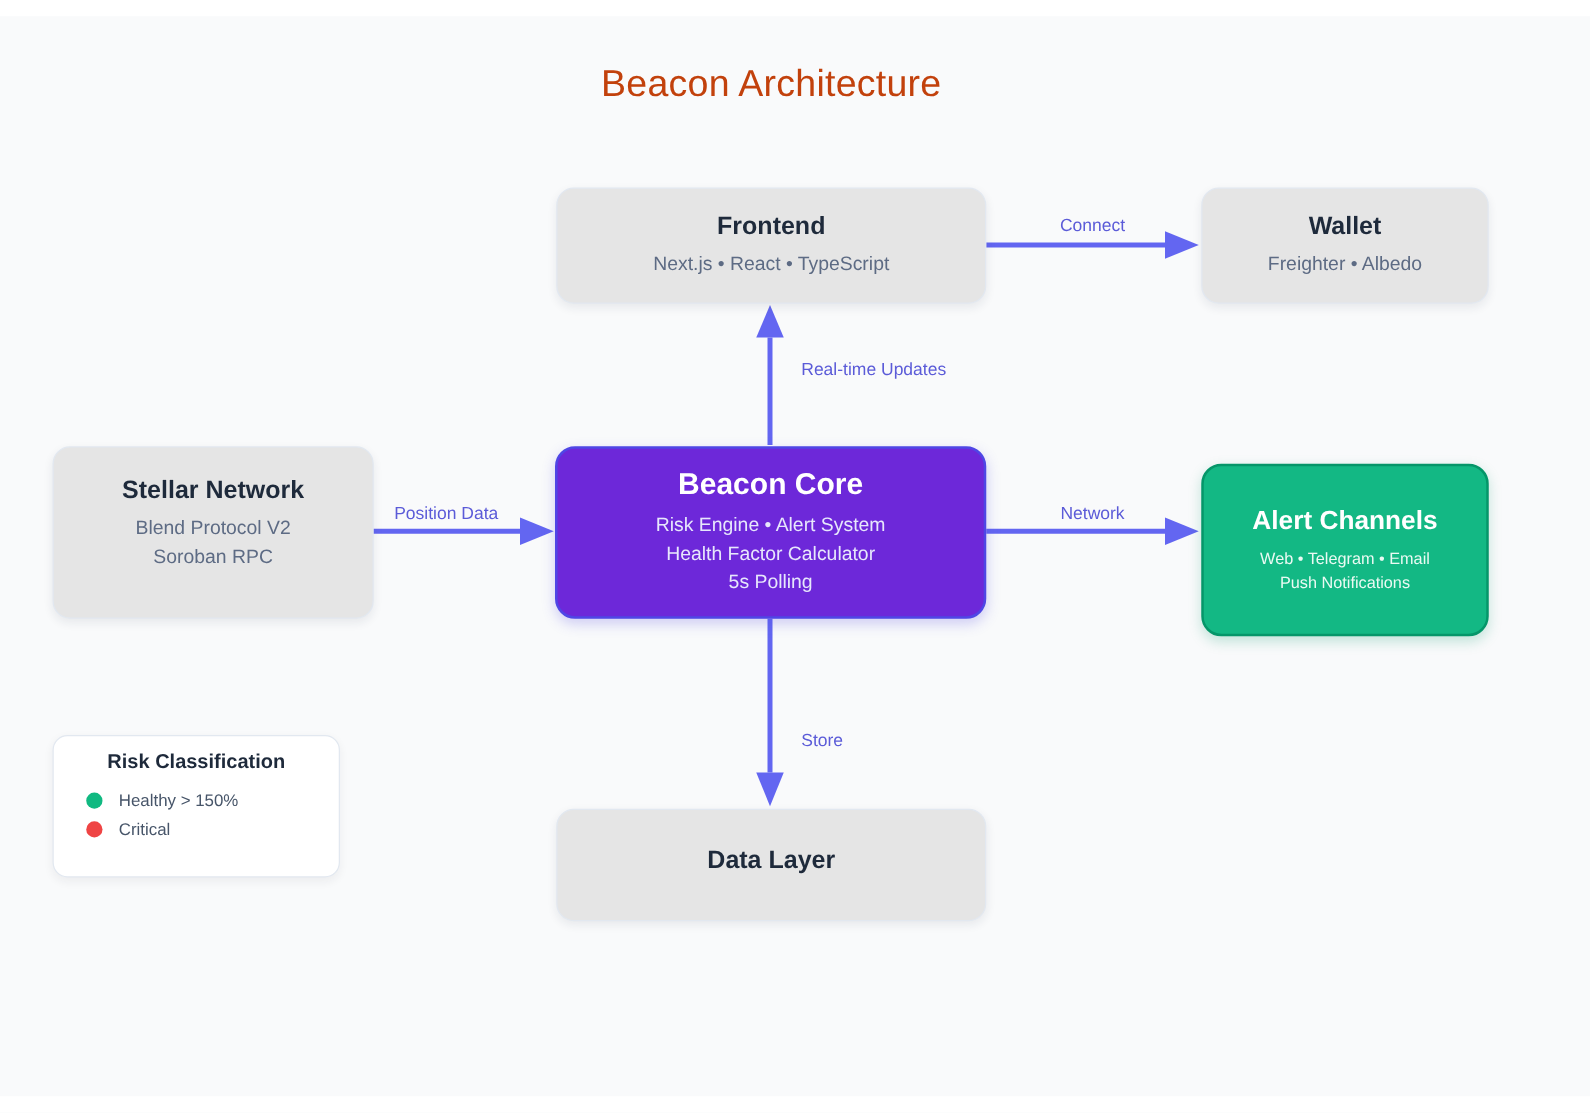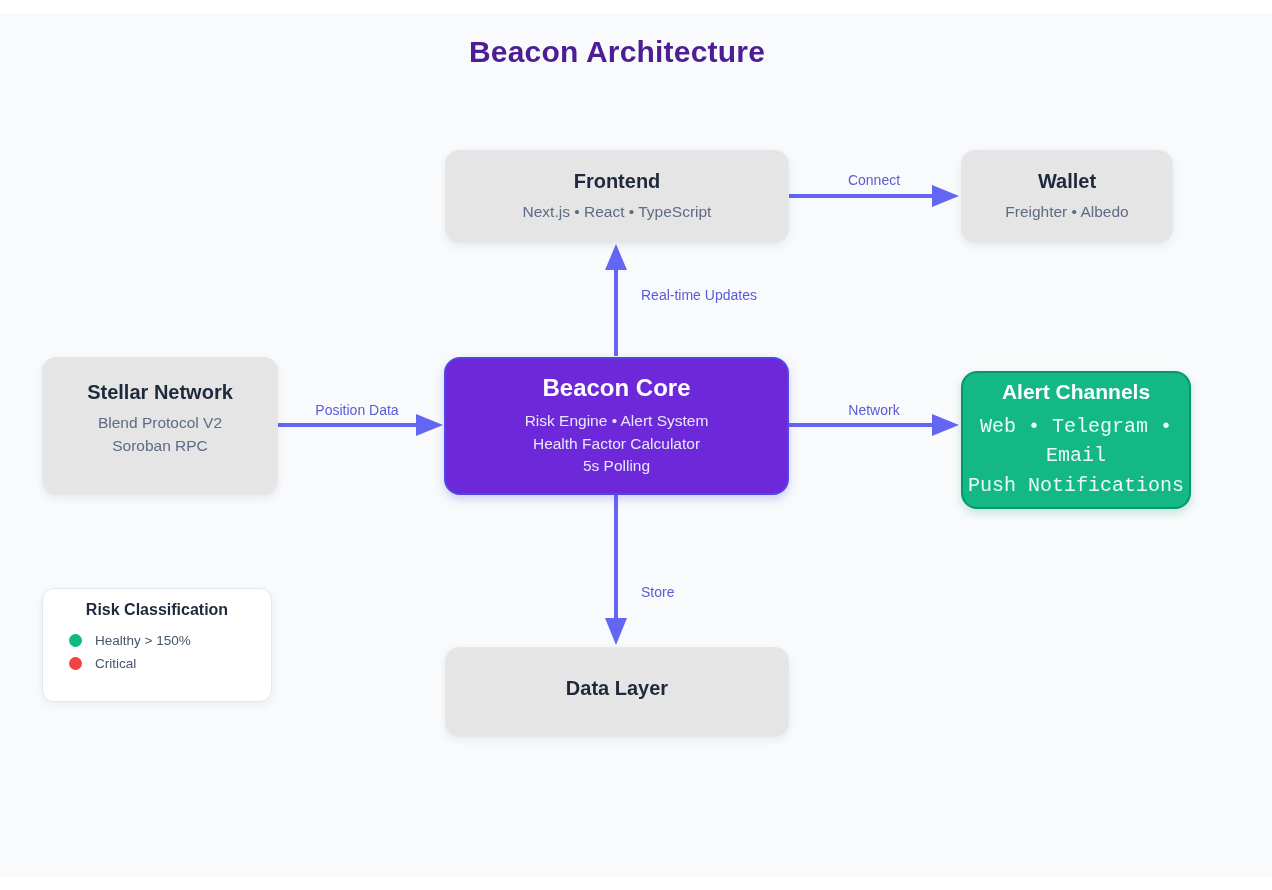--- a/index.html
+++ b/index.html
@@ -9,22 +9,22 @@
     font-family:"Liberation Sans","DejaVu Sans",sans-serif;
     position:relative;overflow:hidden;
   }
   .canvas{
     position:absolute;left:0;top:13px;width:1272px;height:864px;
     background:#f9fafb;
   }
   .page{position:absolute;left:0;top:0;width:1272px;height:890px;}
 
   .diagram-title{
-    position:absolute;left:617px;top:52px;transform:translate(-50%,-50%);
-    font-size:30px;font-weight:bold;color:#4c1d95;white-space:nowrap;letter-spacing:.2px;
+    position:absolute;left:617px;top:68px;transform:translate(-50%,-50%);
+    font-size:30px;font-weight:normal;color:#c2410c;white-space:nowrap;letter-spacing:.2px;
   }
 
   .node{
     position:absolute;box-sizing:border-box;
     display:flex;flex-direction:column;align-items:center;justify-content:center;
     border-radius:14px;text-align:center;
     box-shadow:0 3px 8px rgba(30,41,59,0.08);
   }
   .node.light{
     background:#e5e5e5;border:1.5px solid #e2e8f0;
@@ -37,25 +37,25 @@
     box-shadow:0 4px 10px rgba(79,70,229,0.25);
   }
   .node.purple .node-title{color:#ffffff;font-weight:bold;font-size:24px;margin-bottom:8px;}
   .node.purple .node-line{color:#e7e7fc;font-size:15.5px;line-height:1.48;}
 
   .node.green{
     background:#13b884;border:2px solid #059669;border-radius:16px;
     box-shadow:0 4px 10px rgba(5,150,105,0.22);
   }
   .node.green .node-title{color:#ffffff;font-weight:bold;font-size:21px;margin-bottom:8px;}
-  .node.green .node-line{color:#eafaf3;font-size:20px;line-height:1.48;font-family:Liberation Mono, monospace;}
+  .node.green .node-line{color:#eafaf3;font-size:13px;line-height:1.48;}
 
   .node-frontend{left:445px;top:150px;width:344px;height:93px;}
-  .node-wallet{left:961px;top:150px;width:212px;height:93px;}
-  .node-stellar{left:42px;top:357px;width:236px;height:138px;padding-bottom:14px;}
+  .node-wallet{left:961px;top:150px;width:230px;height:93px;}
+  .node-stellar{left:42px;top:357px;width:257px;height:138px;padding-bottom:14px;}
   .node-core{left:444px;top:357px;width:345px;height:138px;}
   .node-alerts{left:961px;top:357px;width:230px;height:138px;margin-top:14px;}
   .node-datalayer{left:445px;top:647px;width:344px;height:90px;}
 
   .edges-svg{position:absolute;left:0;top:0;width:1272px;height:890px;pointer-events:none;}
   .edge-line{stroke:#6366f1;stroke-width:4;}
   .edge-head{fill:#6366f1;}
 
   .edge-label{
     position:absolute;font-size:14px;color:#5b5bd8;white-space:nowrap;

